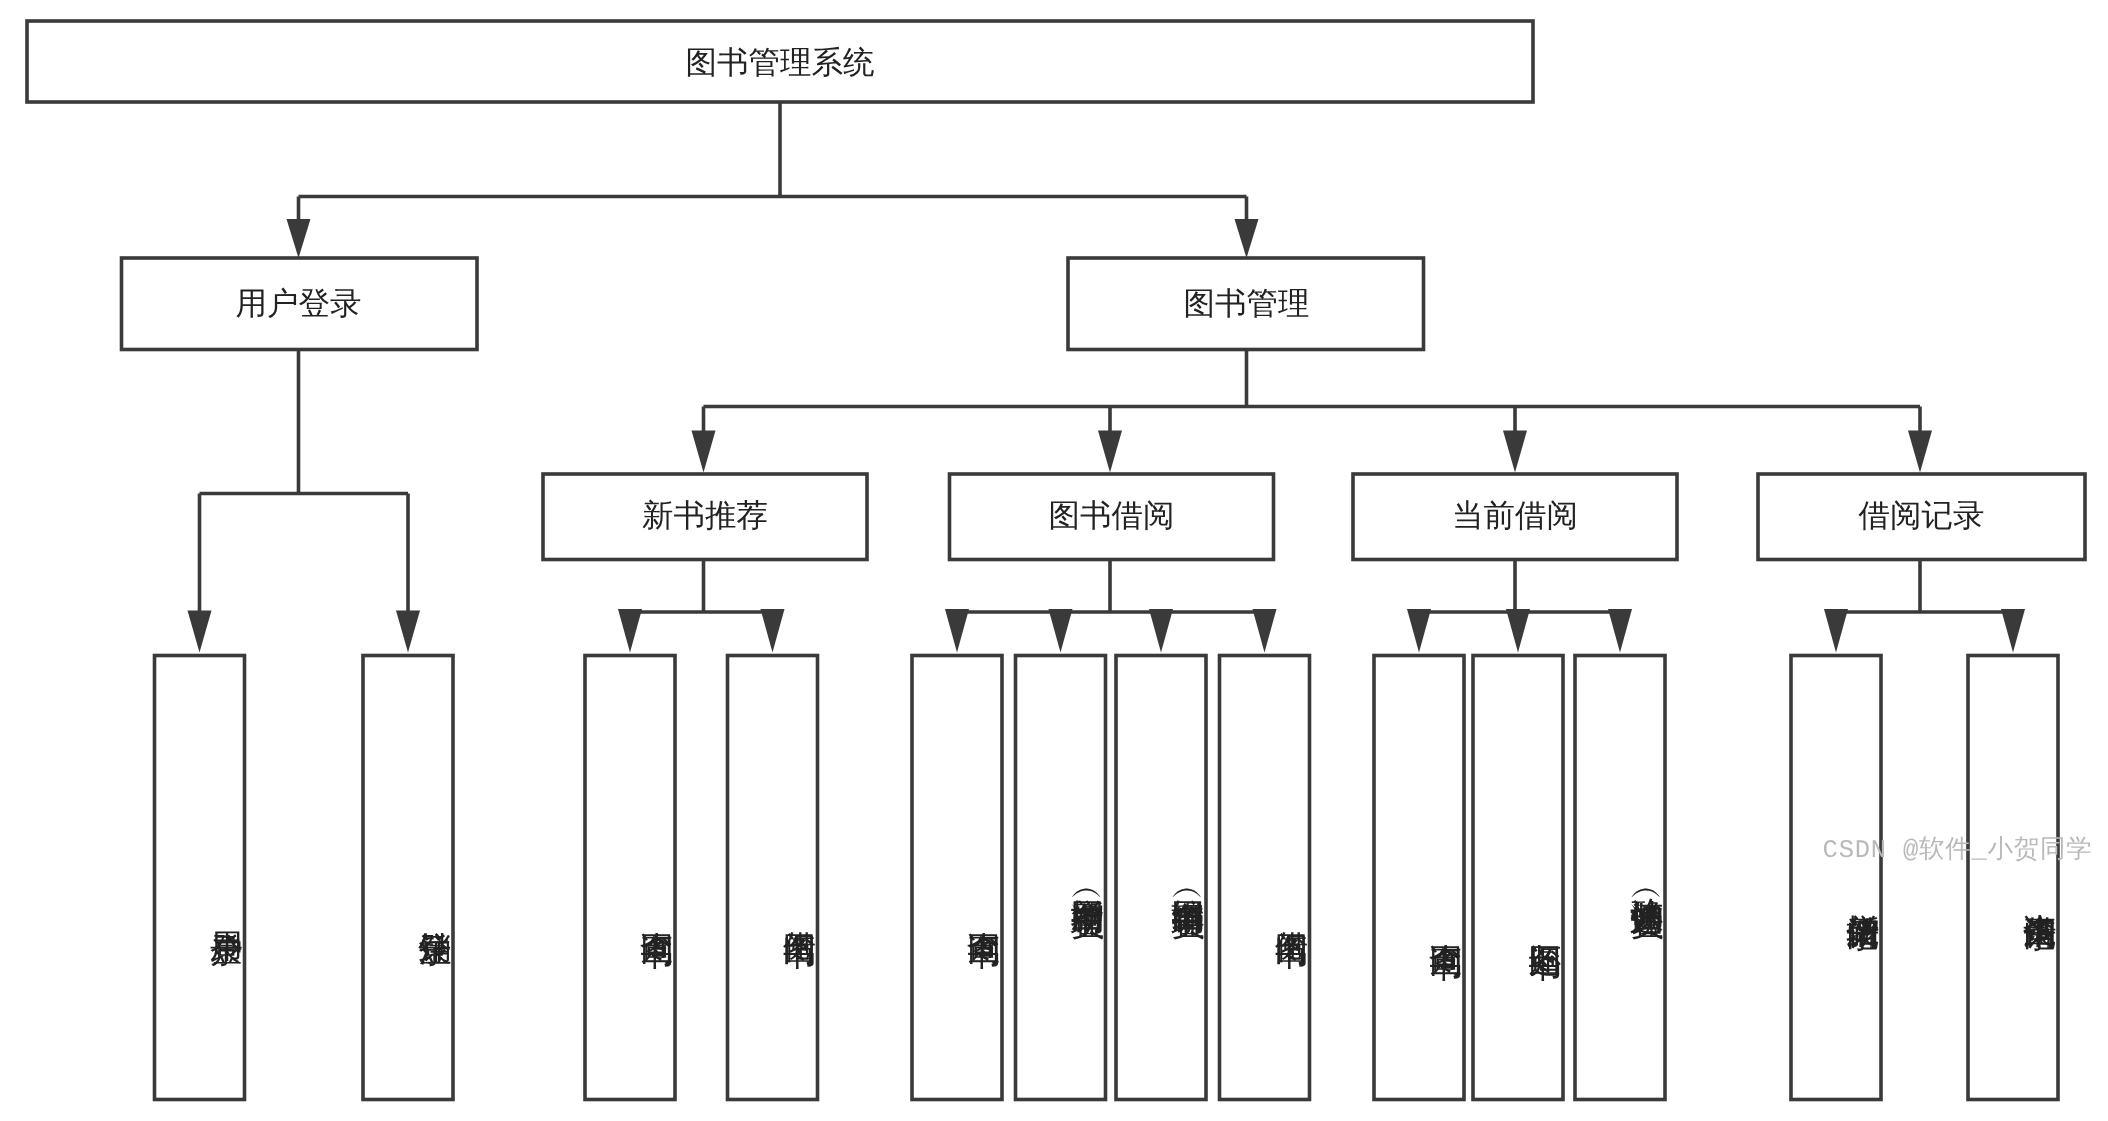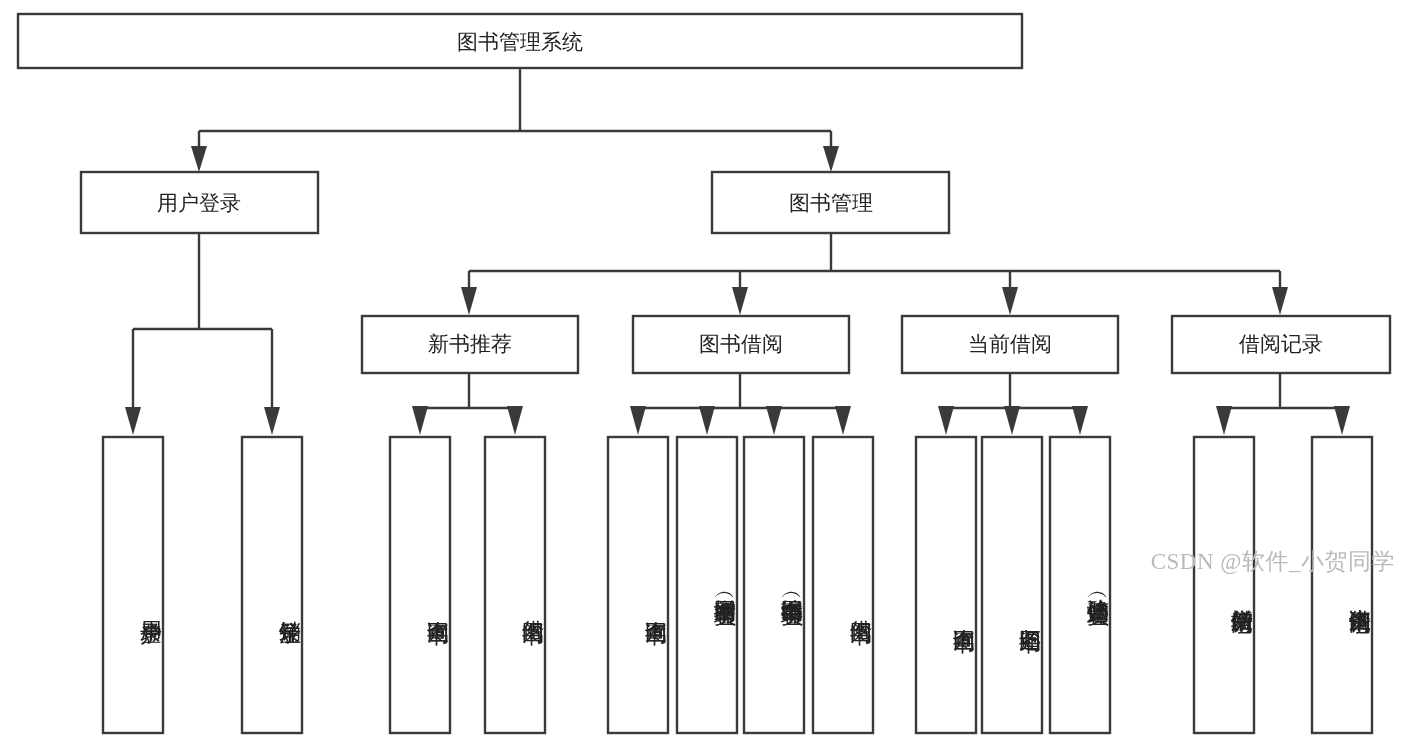--- a/index.html
+++ b/index.html
@@ -46,22 +46,22 @@
     font-family: "Liberation Sans", "DejaVu Sans", sans-serif;
     font-size: 21px;
     fill: #222222;
     text-anchor: middle;
     dominant-baseline: middle;
   }
   .watermark {
     position: absolute;
     right: 10px;
     bottom: 6px;
-    font-family: Liberation Serif, serif;
-    font-size: 23px;
+    font-family: Liberation Mono, monospace;
+    font-size: 17px;
     color: #b9b9b9;
     letter-spacing: 0.5px;
     white-space: nowrap;
     pointer-events: none;
   }
   .vlabel {
     position: absolute;
     writing-mode: vertical-rl;
     text-orientation: upright;
     font-family: "Liberation Sans", "DejaVu Sans", sans-serif;

